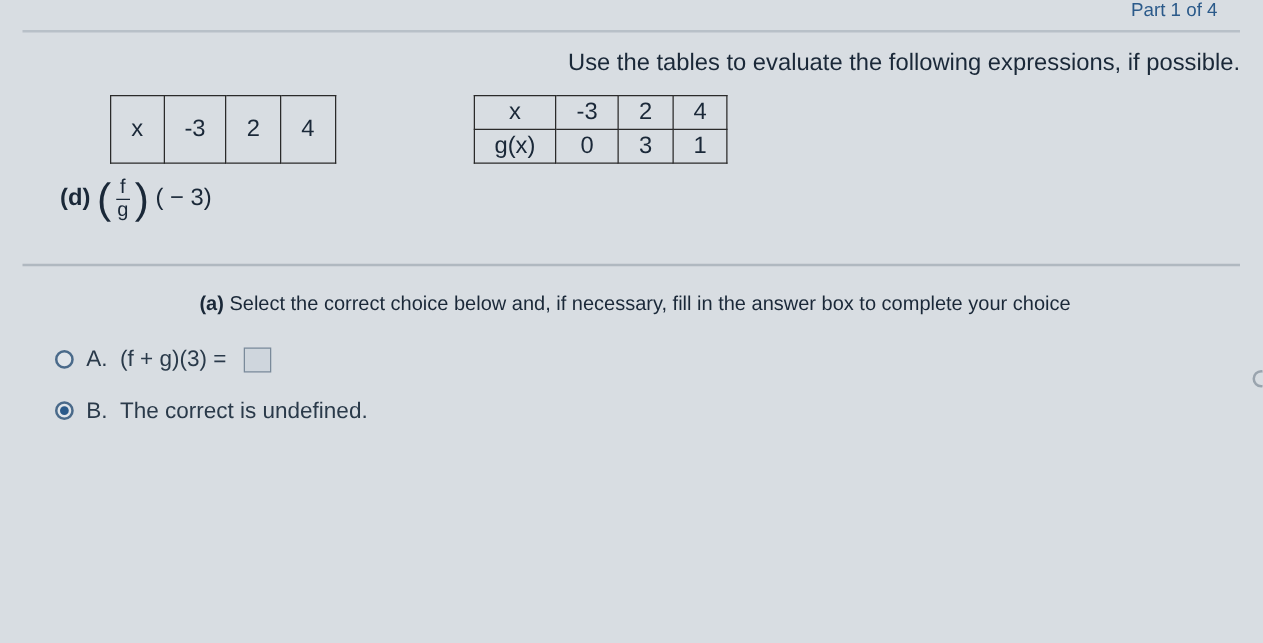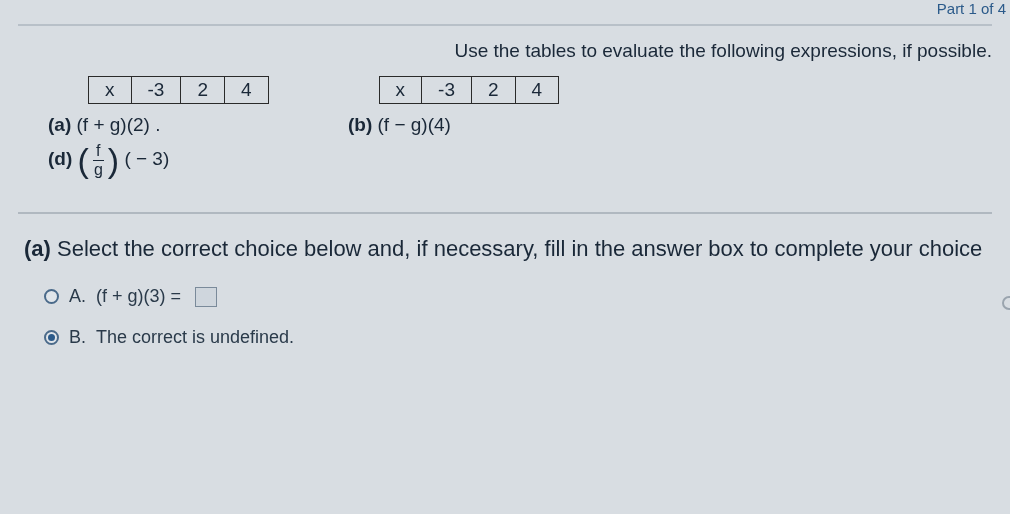--- a/index.html
+++ b/index.html
@@ -8,21 +8,21 @@
       background: #d8dde2;
       color: #1a2838;
       width: 1010px;
       height: 514px;
       position: relative;
       overflow: hidden;
     }
     .part-indicator {
       position: absolute;
       top: 0;
-      right: 4px;
+      right: 36px;
       color: #2b5a8a;
       font-size: 15px;
       font-weight: 500;
     }
     .content {
       padding: 24px 18px 0 18px;
     }
     .hr-top {
       border: none;
       border-top: 2px solid #b8c0c8;
@@ -89,23 +89,24 @@
       position: absolute;
       right: -6px;
       top: 296px;
       width: 14px;
       height: 14px;
       border-radius: 50%;
       background: #d8dde2;
       border: 2px solid #9aa4ae;
     }
     .question-a {
-      font-size: 22px;
+      font-size: 16px;
       margin-bottom: 24px;
       margin-left: 6px;
+      text-align: center;
     }
     .bold { font-weight: 700; }
     .choice {
       display: flex;
       align-items: center;
       gap: 10px;
       margin-left: 26px;
       margin-bottom: 20px;
       font-size: 18px;
       color: #2a3a4a;
@@ -159,34 +160,30 @@
     </tbody>
       </table>
     <table class="func">
       <tbody>
           <tr>
         <td>x</td>
         <td>-3</td>
         <td>2</td>
         <td>4</td>
       </tr>
+      <tr>
+        <td>g(x)</td>
+        <td>0</td>
+        <td>3</td>
+        <td>1</td>
+      </tr>
     </tbody>
       </table>
   </div>
 
-  <div class="parts-row">
-    <div class="part-cell">
-      <span class="bold">(a)</span>
-      <span>(f + g)(2)</span> .
-    </div>
-    <div class="part-cell">
-      <span class="bold">(b)</span>
-      <span>(f − g)(4)</span>
-    </div>
-  </div>
 
   <div class="parts-row">
     <div class="part-cell">
       <span class="bold">(d)</span>
       <span class="frac-wrap">
         <span class="paren">(</span>
         <span class="frac">
           <span class="num">f</span>
           <span class="den">g</span>
         </span>

